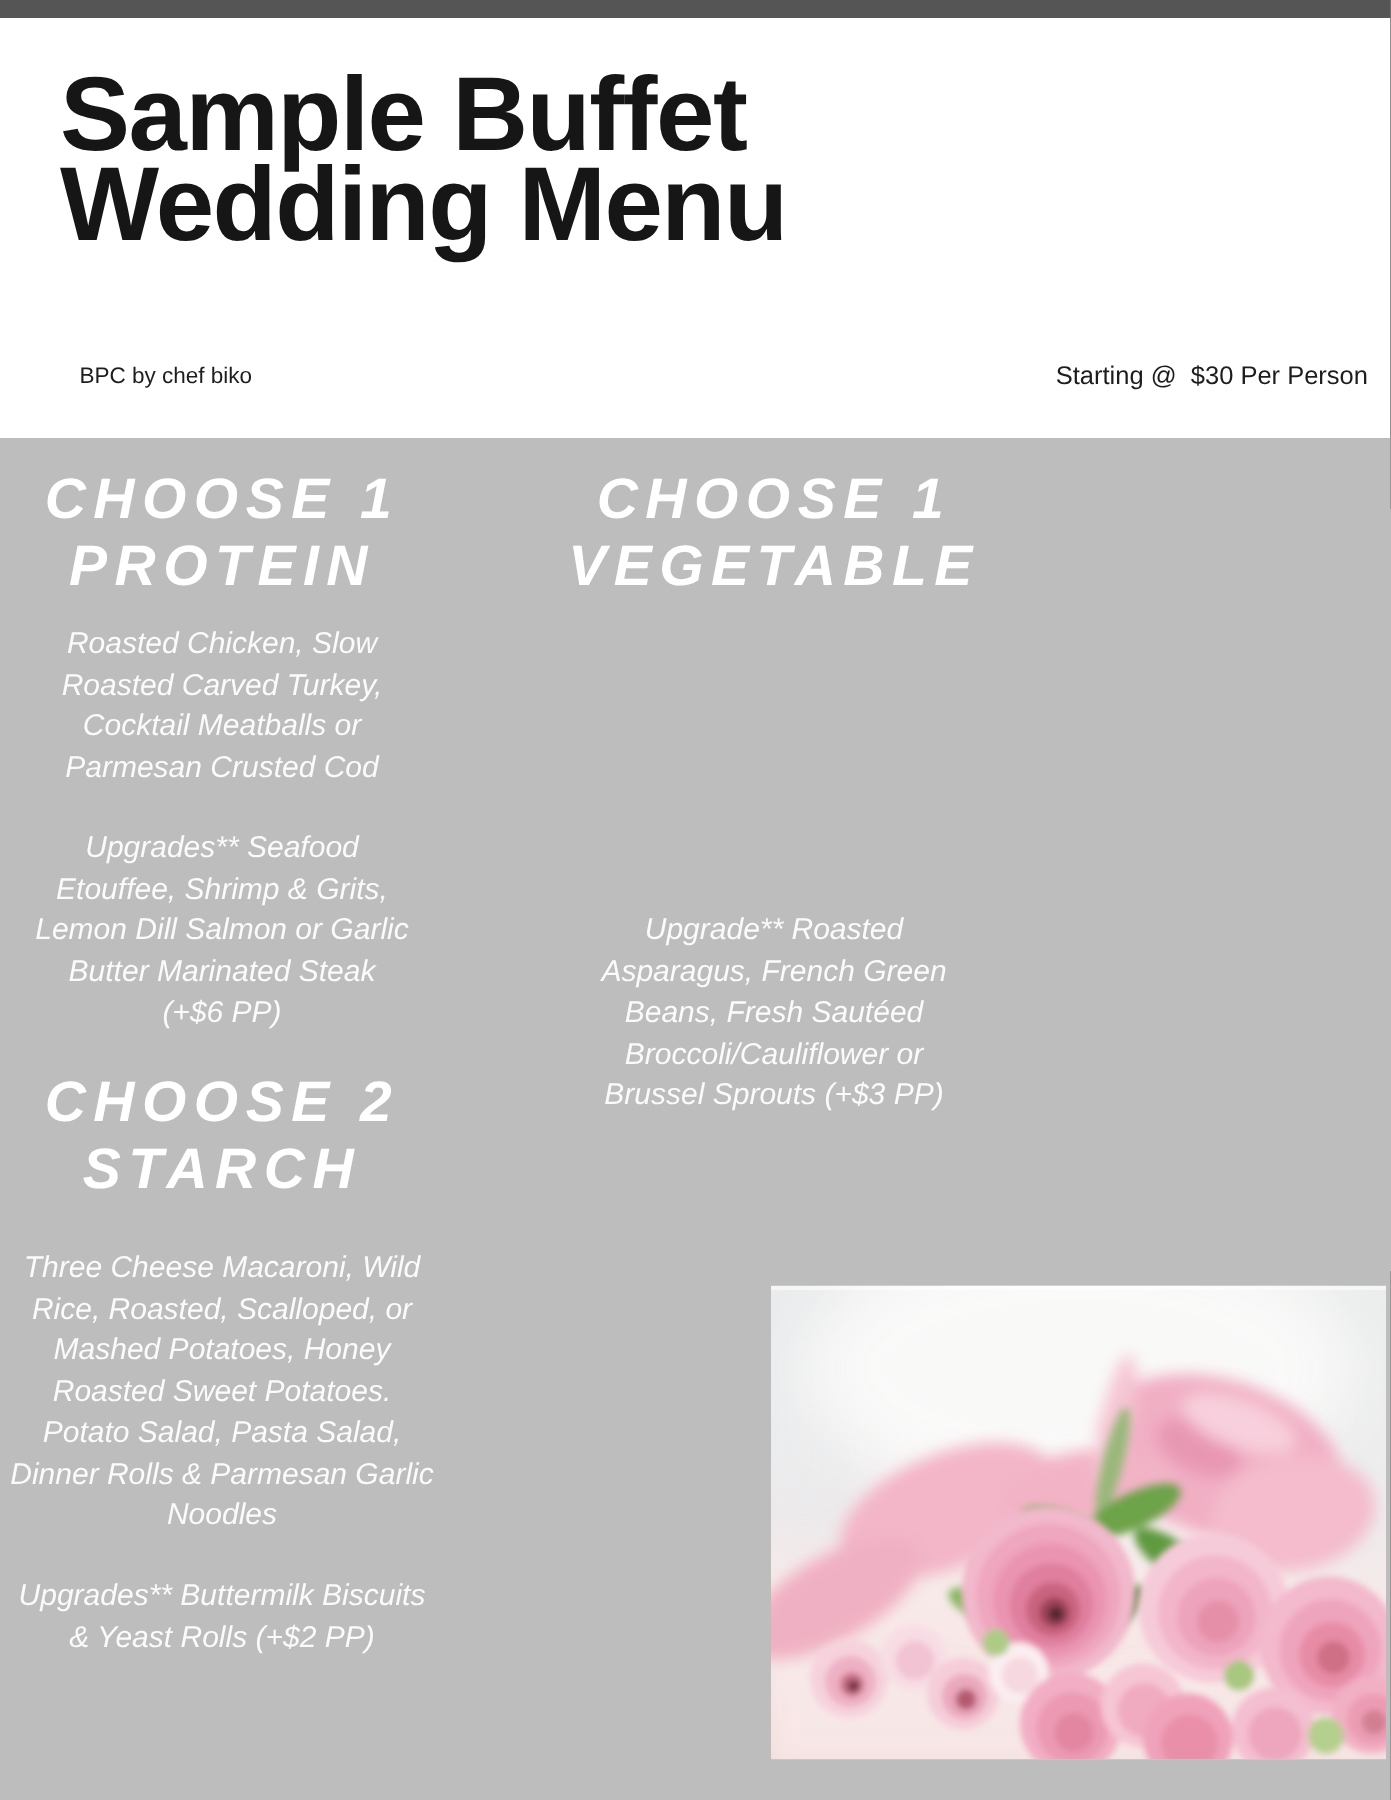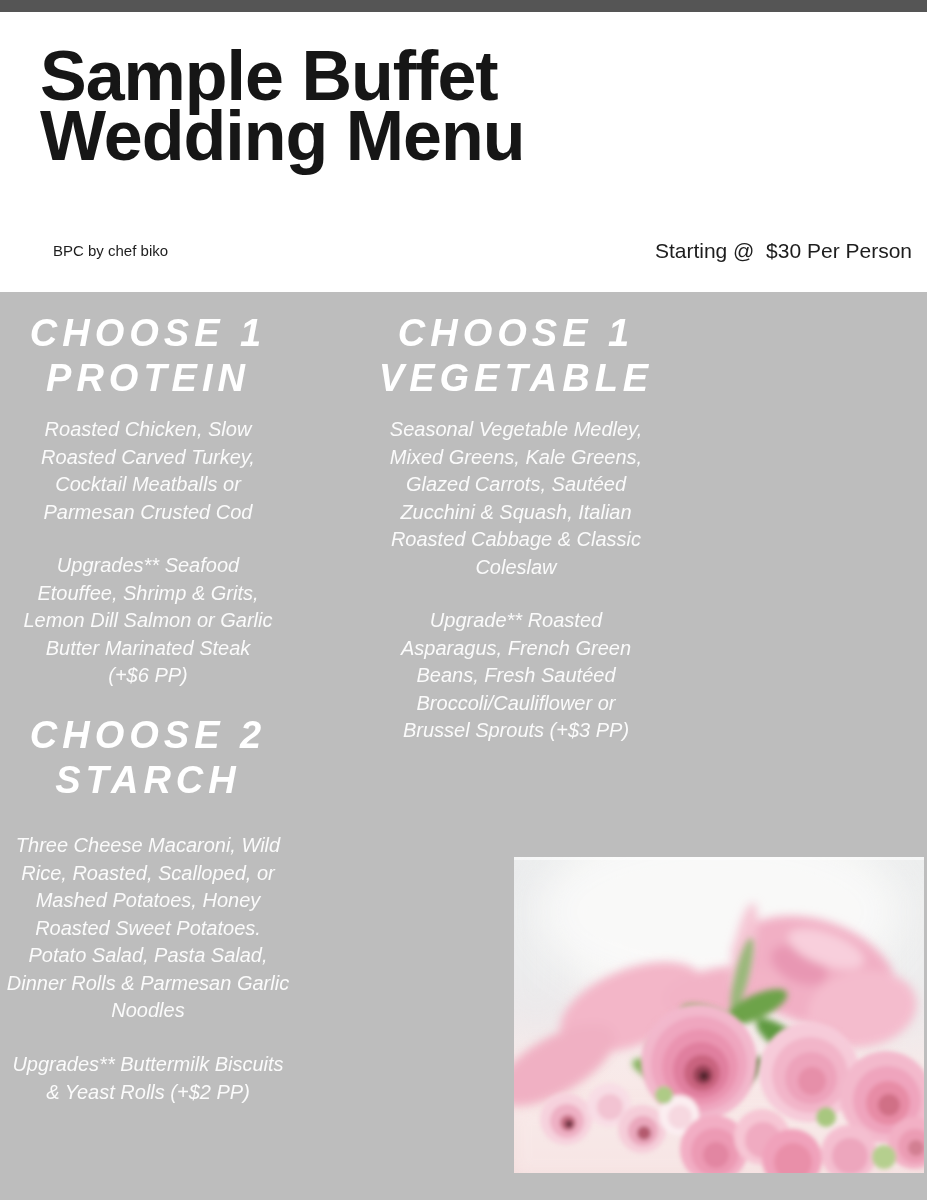--- a/index.html
+++ b/index.html
@@ -15,21 +15,21 @@
     font-size:70px; line-height:60px; font-weight:bold;
     letter-spacing:-1px; color: var(--title_color, #161616);
     white-space:pre-line;
   }
   #byline {
     position:absolute; left:53px; top:226px;
     font-size:15px; line-height:26px; color: var(--byline_color, #1d1d1d);
   }
   #price {
     position:absolute; right:15px; top:226px;
-    font-size:21px; line-height:26px; color: var(--byline_color, #1d1d1d);
+    font-size:17px; line-height:26px; color: var(--byline_color, #1d1d1d);
     white-space:pre;
   }
   
   #menu-section {
     position:absolute; left:0; top:280px; width:927px; height:920px;
     background: var(--section_bg, #bdbdbd);
     font-style: italic;
   }
   .menu-heading {
     position:absolute; text-align:center;
@@ -92,26 +92,20 @@
 Mashed Potatoes, Honey
 Roasted Sweet Potatoes.
 Potato Salad, Pasta Salad,
 Dinner Rolls &amp; Parmesan Garlic
 Noodles</div>
     <div id="starch-upgrades" class="menu-text col-l">Upgrades** Buttermilk Biscuits
 &amp; Yeast Rolls (+$2 PP)</div>
 
     <div id="vegetable-heading" class="menu-heading col-r">CHOOSE 1
 VEGETABLE</div>
-    <div id="vegetable-items" class="menu-text col-r">Seasonal Vegetable Medley,
-Mixed Greens, Kale Greens,
-Glazed Carrots, Sautéed
-Zucchini &amp; Squash, Italian
-Roasted Cabbage &amp; Classic
-Coleslaw</div>
     <div id="vegetable-upgrades" class="menu-text col-r">Upgrade** Roasted
 Asparagus, French Green
 Beans, Fresh Sautéed
 Broccoli/Cauliflower or
 Brussel Sprouts (+$3 PP)</div>
 
     <div id="photo" title="bouquet of pink ranunculus flowers with pink ribbon on a table in front of a bright window">
       <svg width="410" height="316" viewBox="0 0 410 316" xmlns="http://www.w3.org/2000/svg">
         <defs>
           <linearGradient id="bgGrad" x1="0" y1="0" x2="0" y2="1">

